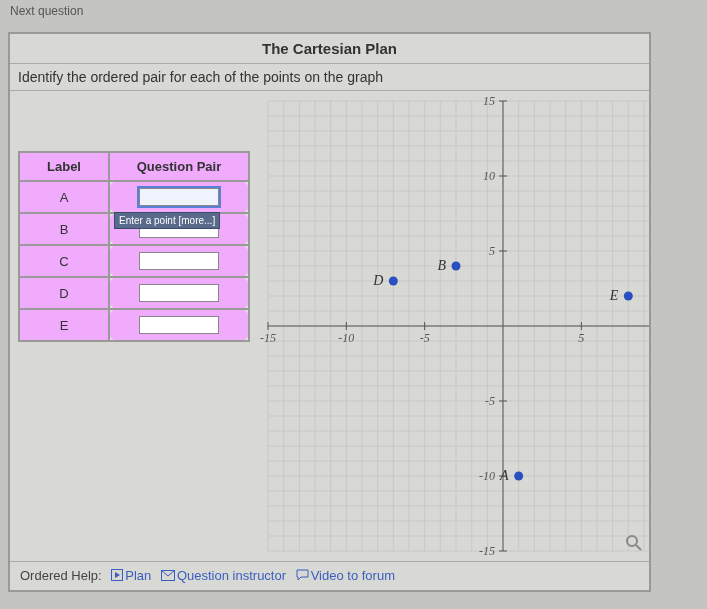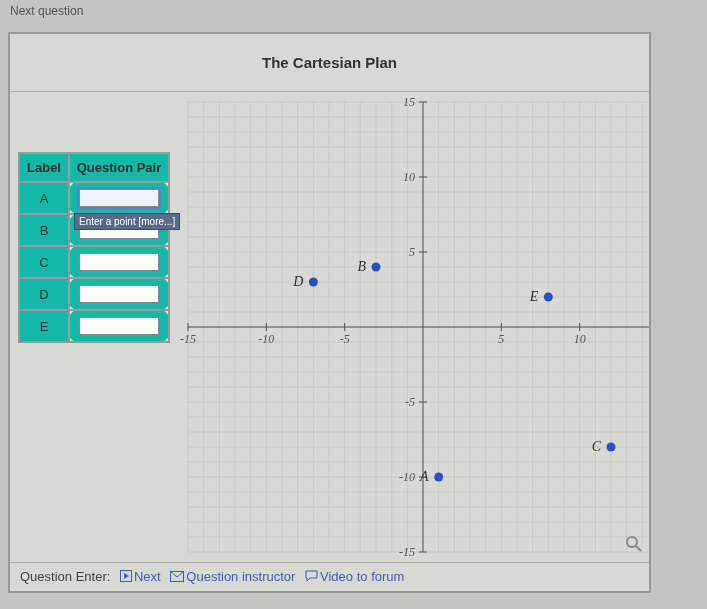--- a/index.html
+++ b/index.html
@@ -22,21 +22,21 @@
     color: #555;
   }
   .main-panel {
     margin: 10px 8px 0 8px;
     border: 2px solid #999;
     background: #d8d8d4;
     box-shadow: inset 1px 1px 0 #fff;
   }
   .title-row {
     text-align: center;
-    padding: 20px 0;
+    padding: 6px 0;
     font-size: 15px;
     font-weight: bold;
     color: #333;
     border-bottom: 1px solid #aaa;
     background: #d8d8d4;
   }
   .instruction-row {
     padding: 5px 8px;
     font-size: 14px;
     color: #333;
@@ -51,24 +51,24 @@
   .table-wrap {
     padding: 60px 8px 8px 8px;
     flex: 0 0 auto;
   }
   .pair-table {
     border-collapse: collapse;
     background: #e0e0dc;
   }
   .pair-table th, .pair-table td {
     border: 2px solid #999;
-    padding: 6px 4px;
+    padding: 6px 24px;
     font-size: 13px;
     text-align: center;
-    background: #14b8a6;
+    background: #f0abfc;
   }
   .pair-table th {
     font-weight: bold;
   }
   .pair-table td.label-cell {
     width: 40px;
   }
   .pair-table td.input-cell {
     width: 90px;
     position: relative;
@@ -141,20 +141,21 @@
 
 <div class="page">
 
   <div class="top-nav">
     <span>Next question</span>
   </div>
 
   <div class="main-panel">
 
     <div class="title-row">The Cartesian Plan</div>
+    <div class="instruction-row">Identify the ordered pair for each of the points on the graph</div>
 
     <div class="content-row">
 
       <div class="table-wrap">
         <table class="pair-table">
           <tbody>
               <tr>
             <th>Label</th>
             <th>Question Pair</th>
           </tr>
@@ -290,28 +291,28 @@
           <svg width="18" height="18" viewBox="0 0 18 18">
               <circle cx="7" cy="7" r="5" fill="none" stroke="#888" stroke-width="2"></circle>
               <line x1="11" y1="11" x2="16" y2="16" stroke="#888" stroke-width="2"></line>
             </svg>
         </span>
       </div>
 
     </div>
 
     <div class="help-row">
-      <span>Question Enter:</span>
+      <span>Ordered Help:</span>
       <span class="help-link">
         <span class="help-icon-box">
           <svg width="12" height="12" viewBox="0 0 12 12">
               <rect x="0.5" y="0.5" width="11" height="11" fill="none" stroke="#3a5fc0"></rect>
               <polygon points="4,3 4,9 9,6" fill="#3a5fc0"></polygon>
             </svg>
-        </span><span>Next</span>
+        </span><span>Plan</span>
       </span>
       <span class="help-link">
         <span class="help-icon-box">
           <svg width="14" height="11" viewBox="0 0 14 11">
               <rect x="0.5" y="0.5" width="13" height="10" fill="none" stroke="#3a5fc0"></rect>
               <polyline points="0.5,0.5 7,6 13.5,0.5" fill="none" stroke="#3a5fc0"></polyline>
             </svg>
         </span><span>Question instructor</span>
       </span>
       <span class="help-link">

